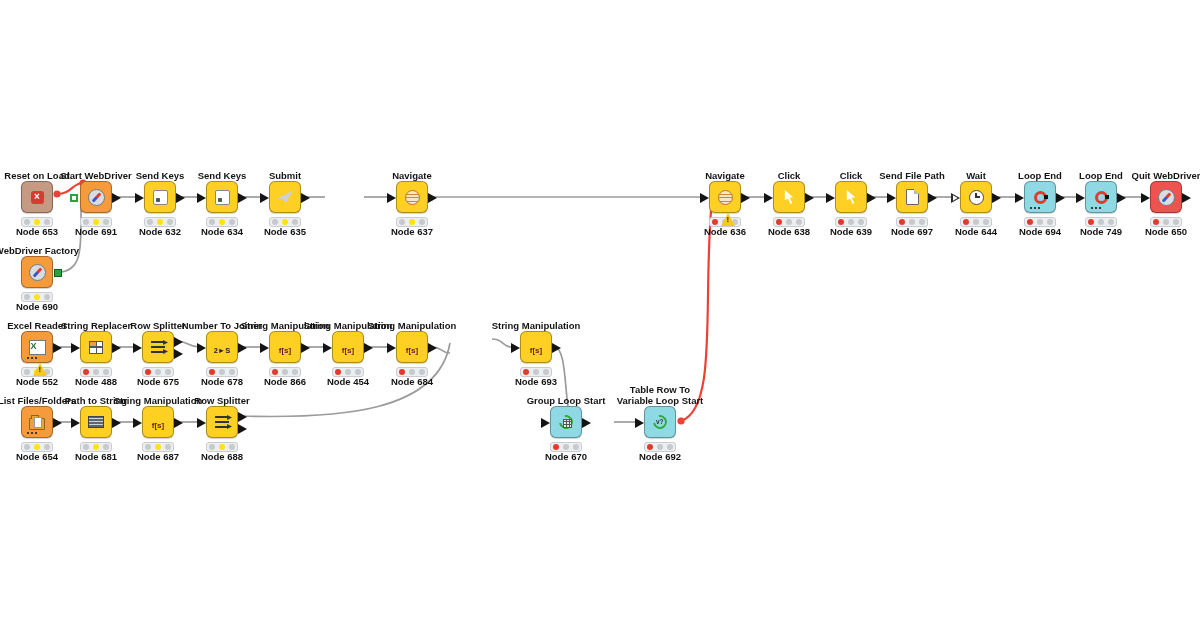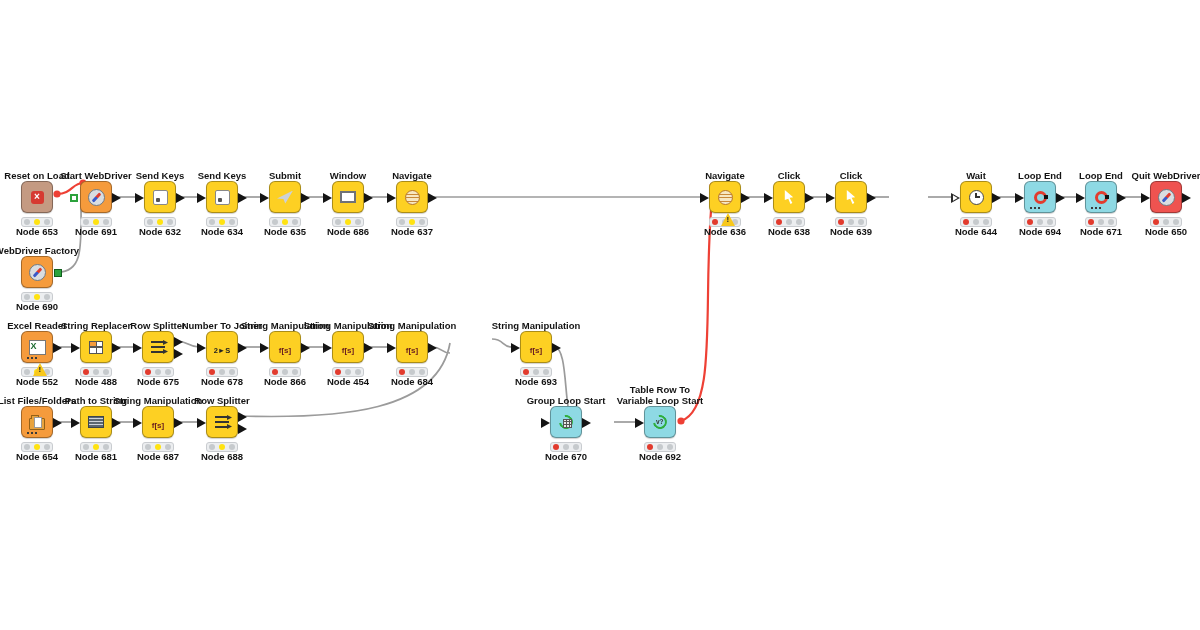--- a/index.html
+++ b/index.html
@@ -205,34 +205,20 @@
         <span class="pt in" style="top: 11px;"></span>
         <span class="pt out" style="top: 11px;"></span>
       </div>
       <div class="lights">
         <s></s>
         <s class="y"></s>
         <s></s>
       </div>
       <div class="nnum">Node 635</div>
     </div>
-    <div class="node" style="left: 348px; top: 156px;">
-      <div class="nlabel">Window</div>
-      <div class="nbody c-yellow">
-        <span class="ic-window"></span>
-        <span class="pt in" style="top: 11px;"></span>
-        <span class="pt out" style="top: 11px;"></span>
-      </div>
-      <div class="lights">
-        <s></s>
-        <s class="y"></s>
-        <s></s>
-      </div>
-      <div class="nnum">Node 686</div>
-    </div>
     <div class="node" style="left: 412px; top: 156px;">
       <div class="nlabel">Navigate</div>
       <div class="nbody c-yellow">
         <span class="ic-globe"></span>
         <span class="pt in" style="top: 11px;"></span>
         <span class="pt out" style="top: 11px;"></span>
       </div>
       <div class="lights">
         <s></s>
         <s class="y"></s>
@@ -278,20 +264,36 @@
         <span class="pt in" style="top: 11px;"></span>
         <span class="pt out" style="top: 11px;"></span>
       </div>
       <div class="lights">
         <s class="r"></s>
         <s></s>
         <s></s>
       </div>
       <div class="nnum">Node 639</div>
     </div>
+    <div class="node" style="left: 912px; top: 156px;">
+      <div class="nlabel">Send File Path</div>
+      <div class="nbody c-yellow">
+        <span class="ic-file">
+          <i></i>
+        </span>
+        <span class="pt in" style="top: 11px;"></span>
+        <span class="pt out" style="top: 11px;"></span>
+      </div>
+      <div class="lights">
+        <s class="r"></s>
+        <s></s>
+        <s></s>
+      </div>
+      <div class="nnum">Node 697</div>
+    </div>
     <div class="node" style="left: 976px; top: 156px;">
       <div class="nlabel">Wait</div>
       <div class="nbody c-yellow">
         <span class="ic-clock">
           <i></i>
           <b></b>
         </span>
         <span class="pth" style="top: 11px;">
           <i></i>
         </span>
@@ -329,21 +331,21 @@
         </span>
         <span class="ndots"></span>
         <span class="pt in" style="top: 11px;"></span>
         <span class="pt out" style="top: 11px;"></span>
       </div>
       <div class="lights">
         <s class="r"></s>
         <s></s>
         <s></s>
       </div>
-      <div class="nnum">Node 671</div>
+      <div class="nnum">Node 749</div>
     </div>
     <div class="node" style="left: 1166px; top: 156px;">
       <div class="nlabel">Quit WebDriver</div>
       <div class="nbody c-red">
         <span class="ic-compass">
           <i></i>
         </span>
         <span class="pt in" style="top: 11px;"></span>
         <span class="pt out" style="top: 11px;"></span>
       </div>

